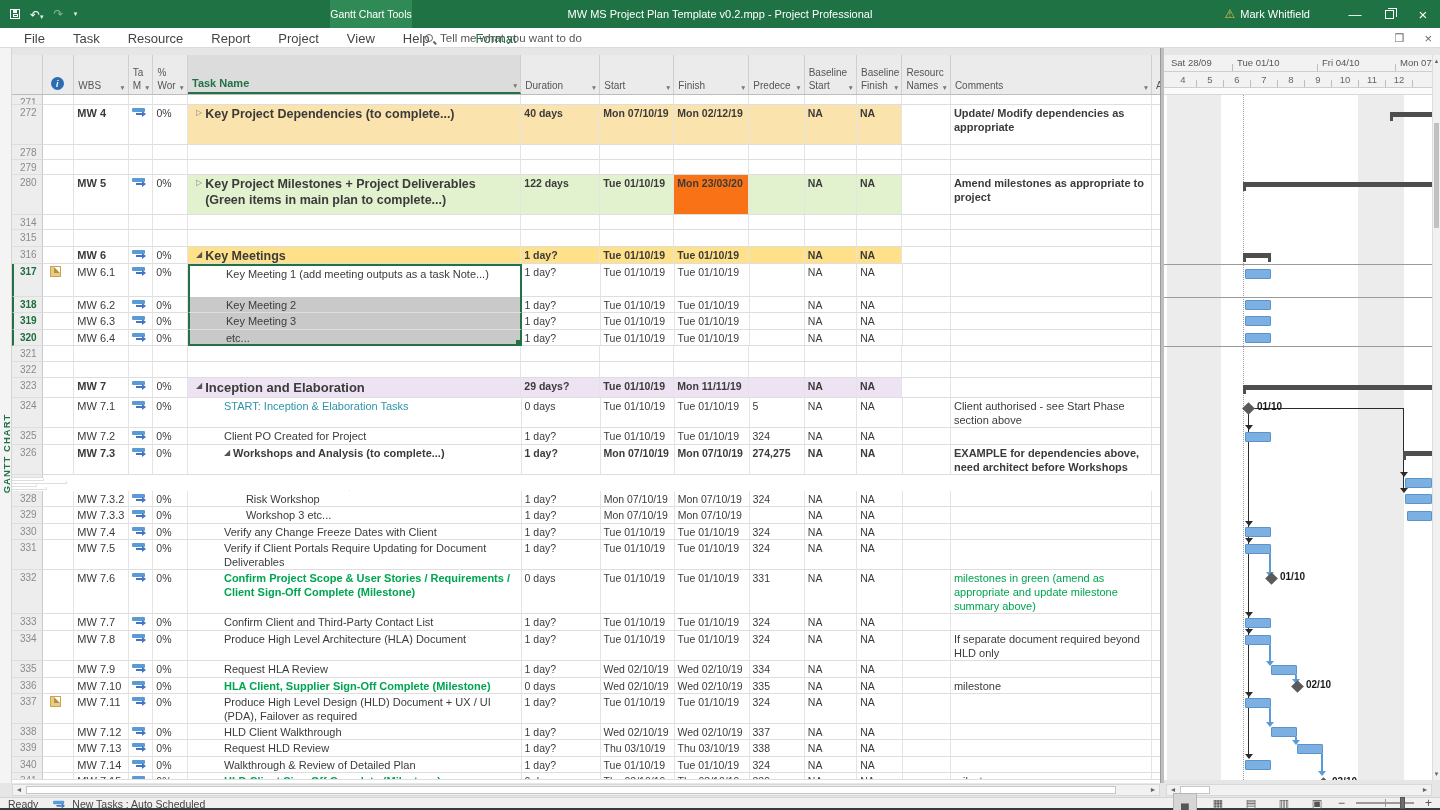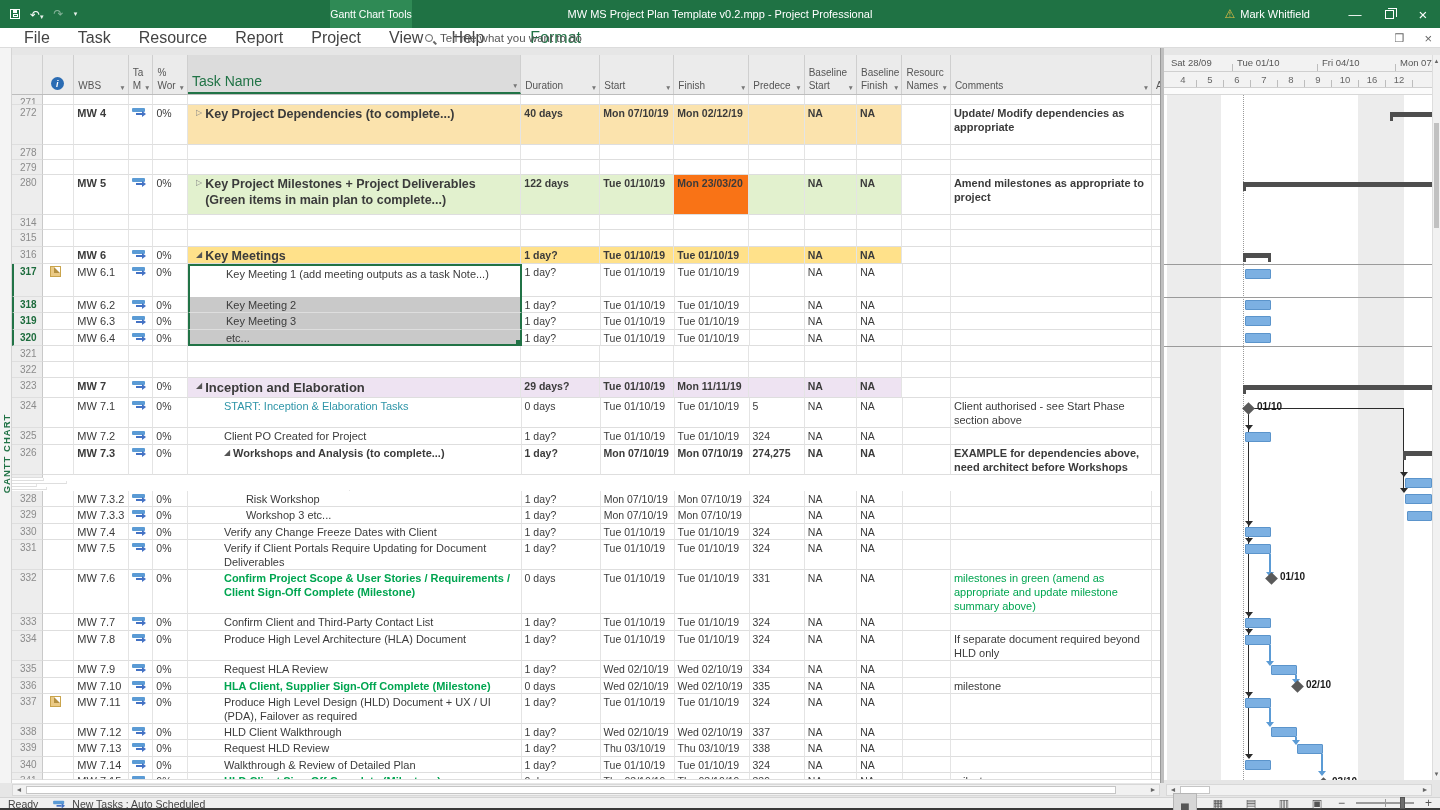--- a/index.html
+++ b/index.html
@@ -21,41 +21,41 @@
     justify-content:center;font-size:11px;pointer-events:none;}
   .tb-right{position:absolute;right:0;top:0;height:28px;display:flex;align-items:center;}
   .warn{color:#F2C245;font-size:12px;margin-right:5px;}
   .user{font-size:11px;margin-right:28px;}
   .winbtn{width:34px;height:28px;display:flex;align-items:center;justify-content:center;font-size:13px;color:#fff;}
   .rest{width:9px;height:9px;border:1px solid #fff;position:relative;}
   .rest i{position:absolute;left:2px;top:-3px;width:9px;height:9px;border:1px solid #fff;border-bottom:none;border-left:none;display:block;}
   
   .menubar{position:absolute;left:0;top:28px;width:100%;height:20px;background:#fff;border-bottom:1px solid #dcdcdc;}
   .mtabs{position:absolute;left:10px;top:0;height:20px;display:flex;align-items:center;}
-  .mtab{font-size:16px;color:#444;padding:0 14px;}
+  .mtab{font-size:13px;color:#444;padding:0 14px;}
   .mtab.fmt{color:#217346;margin-left:18px;}
   .tellme{position:absolute;left:425px;top:0;height:20px;display:flex;align-items:center;gap:7px;}
   .lens{width:8px;height:8px;border:1.5px solid #666;border-radius:50%;position:relative;}
   .lens:after{content:"";position:absolute;left:7px;top:7px;width:4px;height:1.5px;background:#666;transform:rotate(45deg);}
   .tellme span{font-size:11.5px;color:#555;}
   .mb-right{position:absolute;right:8px;top:0;height:20px;display:flex;align-items:center;gap:20px;color:#666;}
   .mb-right .g{font-size:11px;}
   
   .main{position:absolute;left:0;top:48px;width:100%;height:735px;background:#E6E6E6;}
   .gstrip{position:absolute;left:0;top:0;width:12px;height:100%;background:#F4F4F4;border-right:1px solid #d5d5d5;}
   .gstrip span{position:absolute;top:400px;left:-37px;transform:rotate(-90deg);transform-origin:center;
     display:block;width:86px;text-align:center;font-size:9.5px;font-weight:bold;letter-spacing:1px;color:#217346;white-space:nowrap;}
   .table-area{position:absolute;left:12px;top:0;width:1152px;height:100%;}
   .thead{position:absolute;left:0;top:7px;width:1152px;height:40px;display:flex;background:#EBEBEB;border-bottom:1px solid #bdbdbd;}
   .hc{position:relative;border-right:1px solid #cfcfcf;font-size:10px;color:#555;padding:2px 3px;overflow:hidden;}
   .hc .lbl{position:absolute;left:4px;bottom:3px;white-space:nowrap;}
   .hc .l1{position:absolute;left:4px;bottom:16px;white-space:nowrap;}
   .hc .flt{position:absolute;right:2px;bottom:3px;font-size:6.5px;color:#777;}
   .hc.hname{background:#DCDCDC;border-bottom:2px solid #217346;}
-  .hc.hname .lbl{color:#217346;font-weight:normal;font-size:14px;}
+  .hc.hname .lbl{color:#217346;font-weight:bold;font-size:11px;}
   .iinfo{width:13px;height:13px;border-radius:50%;background:#2B6CB3;color:#fff;font-size:9px;font-weight:bold;
     display:flex;align-items:center;justify-content:center;position:absolute;left:8px;bottom:4px;font-style:italic;}
   .w-num{width:31px}.w-info{width:32px}.w-wbs{width:55px}.w-mode{width:25px}.w-pct{width:35px}
   .w-name{width:338px}.w-dur{width:80px}.w-start{width:75px}.w-fin{width:76px}.w-pred{width:56px}
   .w-bs{width:53px}.w-bf{width:46px}.w-res{width:49px}.w-com{width:204px}.w-a{width:12px}
   .tbody{position:absolute;left:0;top:47px;width:1152px;bottom:0;overflow:hidden;background:#fff;}
   .trow{display:flex;width:1152px;overflow:hidden;}
   .c{border-right:1px solid #e4e4e4;border-bottom:1px solid #dedede;overflow:hidden;
      font-size:11px;line-height:14px;padding:1px 3px;color:#3b3b3b;position:relative;}
   .c.num{background:#EDEDED;color:#8b8b8b;font-size:10px;text-align:right;padding-right:5px;border-right:1px solid #c9c9c9;line-height:13px;}
@@ -1024,21 +1024,21 @@
           <div class="tsday" style="left: 73px;">6</div>
           <div class="tstick" style="left: 86px;"></div>
           <div class="tsday" style="left: 100px;">7</div>
           <div class="tstick" style="left: 113px;"></div>
           <div class="tsday" style="left: 127px;">8</div>
           <div class="tstick" style="left: 140px;"></div>
           <div class="tsday" style="left: 154px;">9</div>
           <div class="tstick" style="left: 167px;"></div>
           <div class="tsday" style="left: 181px;">10</div>
           <div class="tstick" style="left: 194px;"></div>
-          <div class="tsday" style="left: 208px;">16</div>
+          <div class="tsday" style="left: 208px;">11</div>
           <div class="tstick" style="left: 221px;"></div>
           <div class="tsday" style="left: 235px;">12</div>
           <div class="tstick" style="left: 248px;"></div>
         </div>
       <div class="tspad"></div>
       <div class="chart-body" id="chart-body">
           <div class="wkend" style="left: 3px; width: 54px;"></div>
           <div class="wkend" style="left: 194px; width: 46px;"></div>
           <div class="todayline" style="left: 79px;"></div>
           <div class="gline" style="top: 169px;"></div>

